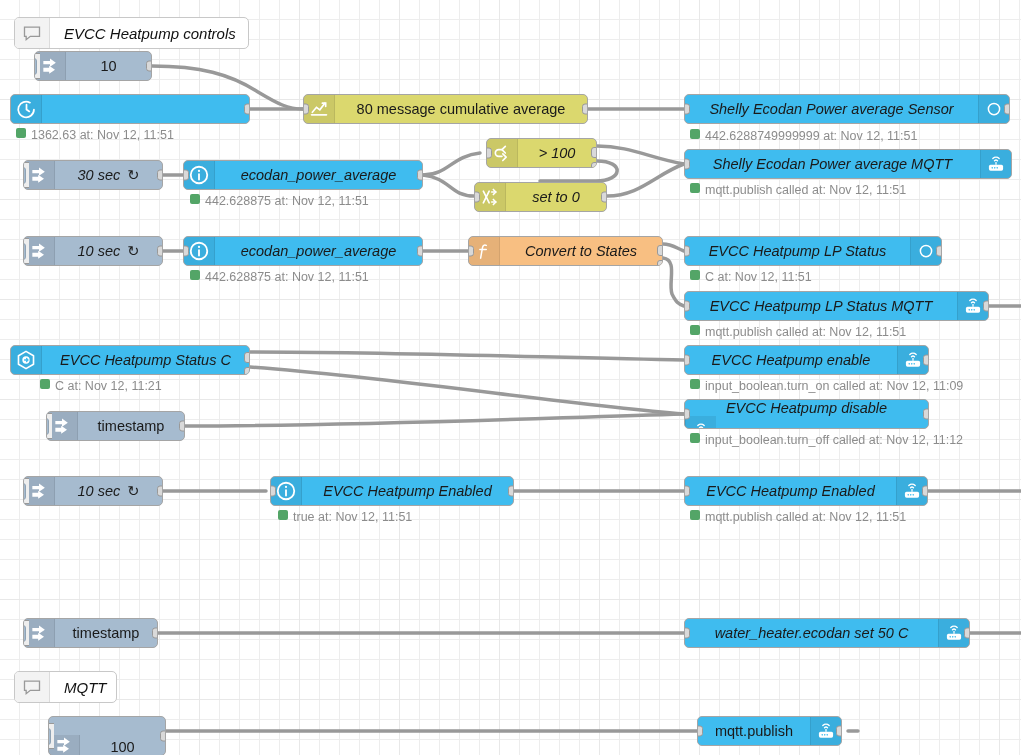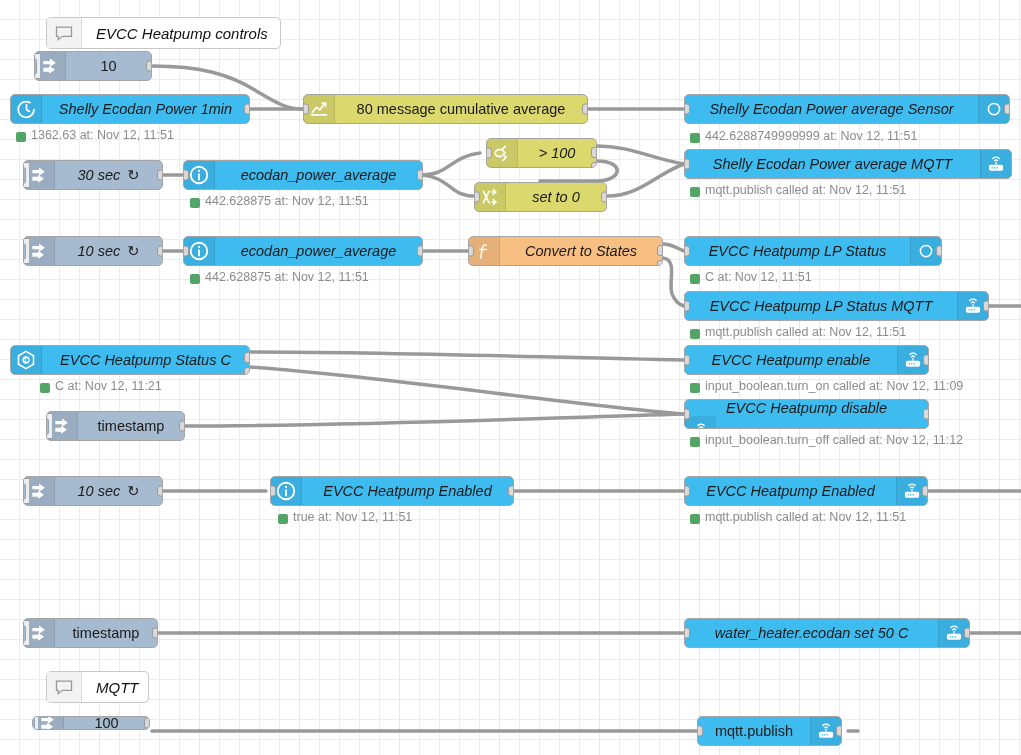--- a/index.html
+++ b/index.html
@@ -61,27 +61,27 @@
 
   .port{
     position:absolute;width:11px;height:11px;
     background:#d9d9d9;border:1px solid #999;border-radius:3px;
     box-sizing:border-box;
   }
   .status{
     position:absolute;
     font-size:12.5px;color:#8c8c8c;
     white-space:nowrap;
-    display:flex;align-items:flex-end;gap:5px;
+    display:flex;align-items:flex-start;gap:5px;
   }
   .status .dot{width:10px;height:10px;background:#53A567;border-radius:2px;display:inline-block;flex:0 0 10px;}
   .comment{
     position:absolute;box-sizing:border-box;
     background:#fff;border:1px solid #c8c8c8;border-radius:5px;
-    display:flex;align-items:stretch;overflow:hidden;margin-left:32px;
+    display:flex;align-items:stretch;overflow:hidden;
   }
   .comment .icon-box{width:34px;flex:0 0 34px;background:#f3f3f3;display:flex;align-items:center;justify-content:center;border-right:1px solid #dcdcdc;}
   .comment .label{flex:1 1 auto;display:flex;align-items:center;padding:0 14px;font-size:15px;font-style:italic;color:#111;white-space:nowrap;}
   svg{display:block;}
 </style>
 </head>
 <body>
 
 <div id="canvas">
 
@@ -162,21 +162,20 @@
     <div class="port" style="right:-6px;top:50%;transform:translateY(-50%);"></div>
   </div>
 
   <div class="node blue" style="left:10px;top:94px;width:240px;height:30px;">
     <div class="icon-box">
       <svg width="21" height="21" viewBox="0 0 24 24" fill="none" stroke="#fff" stroke-width="2" stroke-linecap="round">
         <path d="M16 4.2A9 9 0 1 0 20.5 12"></path>
         <path d="M12 6.5V12l3.2 2.2"></path>
       </svg>
     </div>
-    <div class="label">Shelly Ecodan Power 1min</div>
     <div class="port" style="right:-6px;top:50%;transform:translateY(-50%);"></div>
   </div>
   <div class="status" style="left:16px;top:128px;">
     <span class="dot"></span>
     <span>1362.63 at: Nov 12, 11:51</span>
   </div>
 
   <div class="node yellow" style="left:303px;top:94px;width:285px;height:30px;">
     <div class="icon-box">
       <svg width="20" height="20" viewBox="0 0 24 24" fill="none" stroke="#fff" stroke-width="2" stroke-linecap="round">
@@ -533,21 +532,21 @@
 
   <div class="comment" style="left:14px;top:671px;width:103px;height:32px;">
     <div class="icon-box">
       <svg width="20" height="20" viewBox="0 0 24 24" fill="none" stroke="#999" stroke-width="1.6">
         <path d="M3 5h18v11H10l-5 4v-4H3z"></path>
       </svg>
     </div>
     <div class="label">MQTT</div>
   </div>
 
-  <div class="node grey" style="left:32px;top:716px;width:118px;height:14px;">
+  <div class="node grey" style="left:48px;top:716px;width:118px;height:40px;align-items:flex-end;">
     <div class="btn-box">
         <div class="pad"></div>
       </div>
     <div class="icon-box">
       <svg width="20" height="20" viewBox="0 0 24 24" fill="#fff">
         <path d="M4 6h8V3l7 5-7 5V10H4z"></path>
           <path d="M4 14h7v-2.2l7 4.8-7 4.8V19H4z"></path>
       </svg>
     </div>
     <div class="label plain">100</div>

